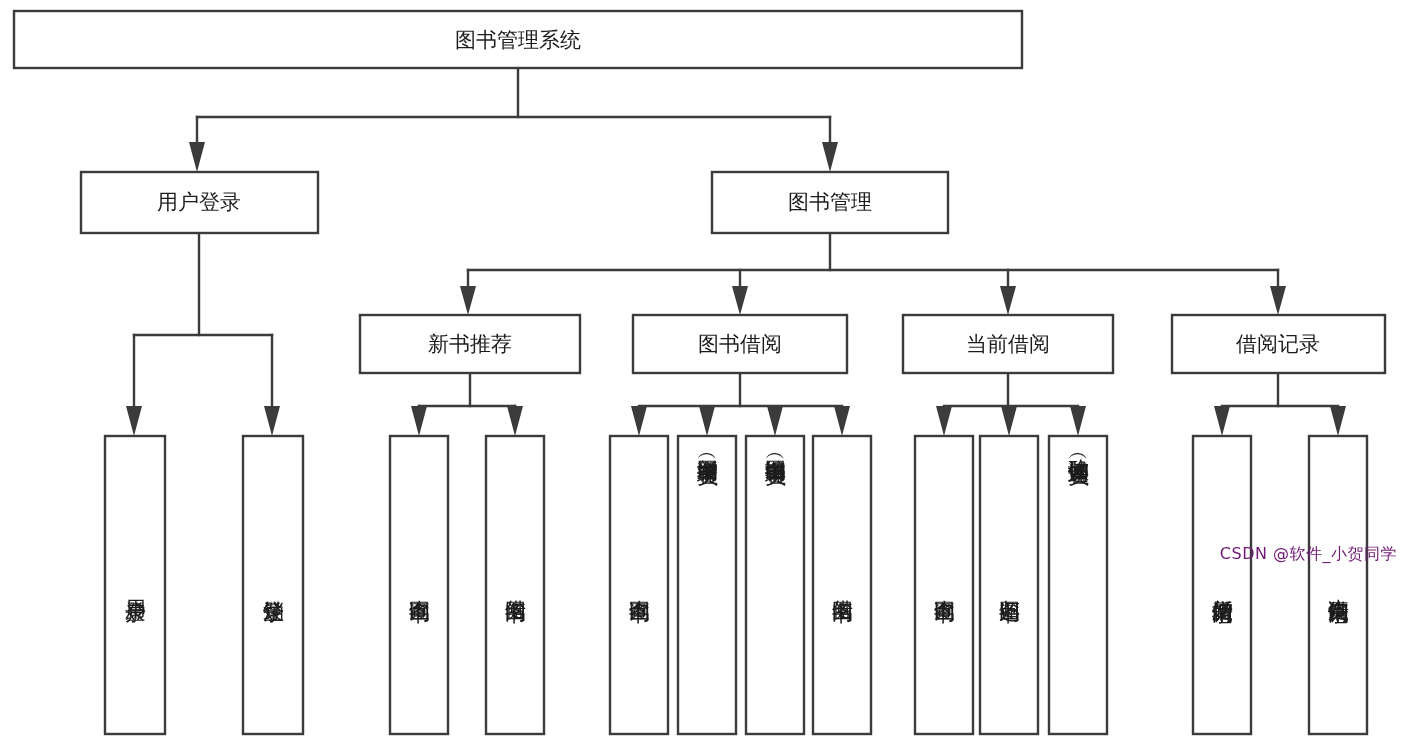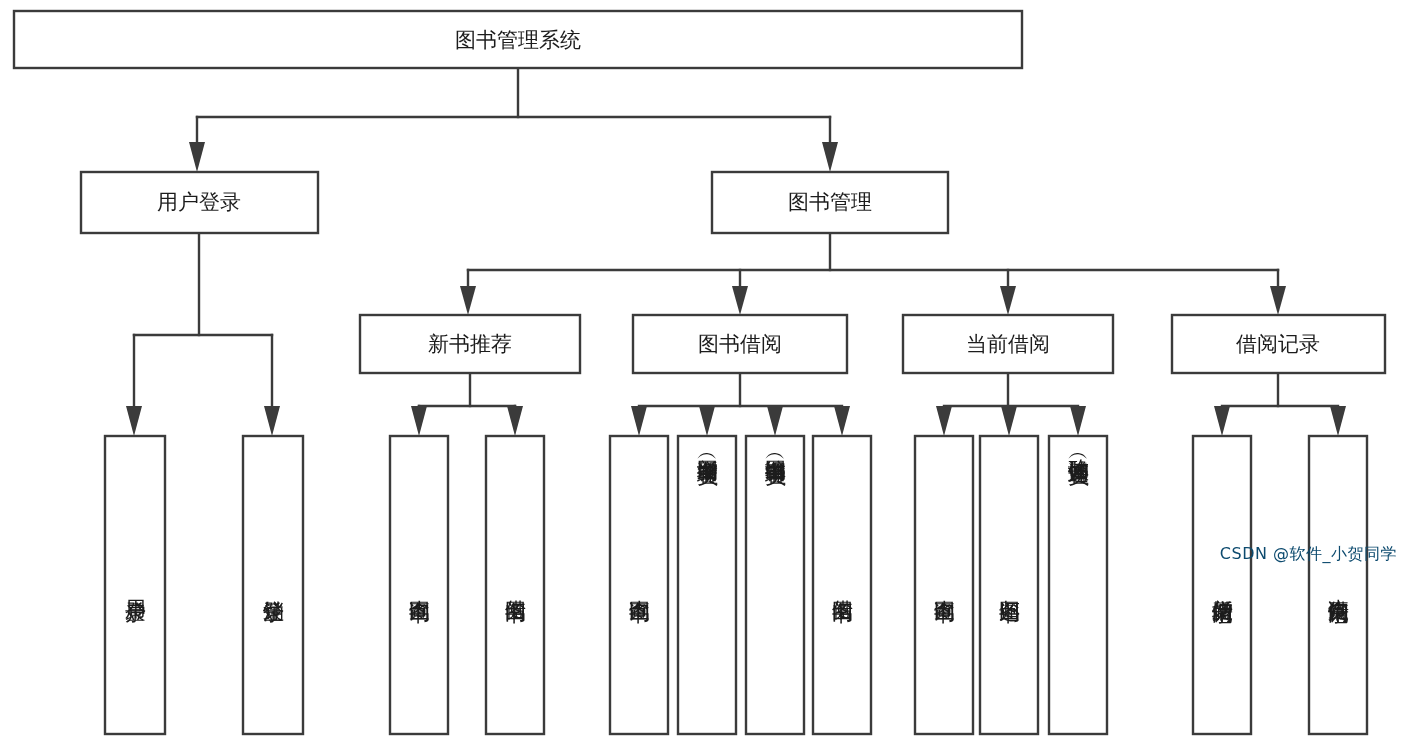--- a/index.html
+++ b/index.html
@@ -65,21 +65,21 @@
     line-height: 1;
     color: #1c1c1c;
     white-space: nowrap;
     font-family: "DejaVu Sans", "Liberation Sans", sans-serif;
   }
   .watermark {
     position: absolute;
     right: 8px;
     bottom: 6px;
     font-size: 16px;
-    color: #0c4a6e;
+    color: #701a75;
     font-family: "DejaVu Sans", "Liberation Sans", sans-serif;
     white-space: nowrap;
     letter-spacing: 0.5px;
   }
 </style>
 </head>
 <body>
 
 <div id="diagram-root">
 

